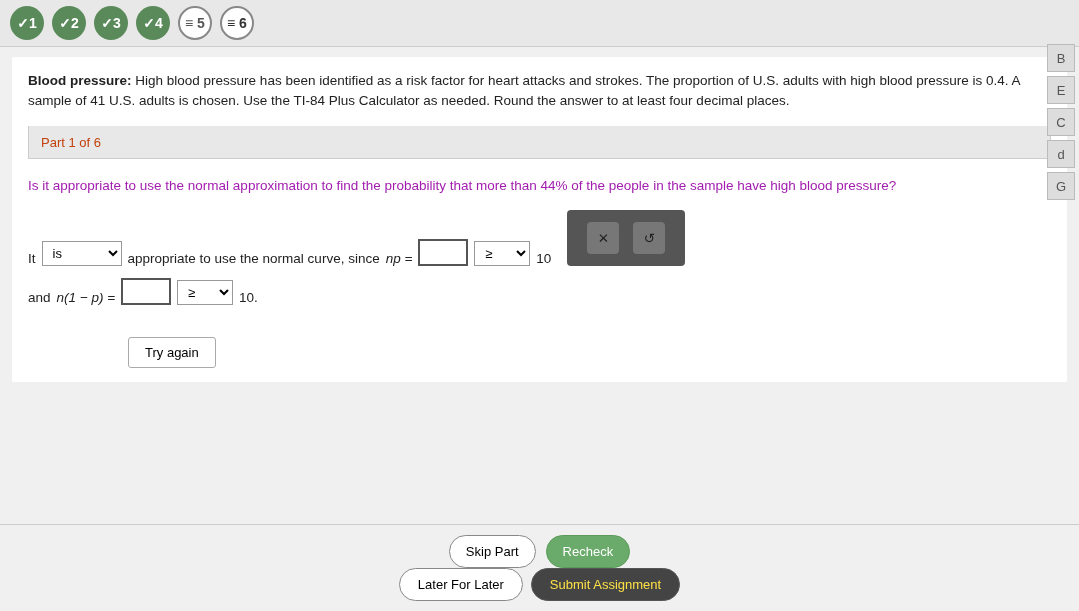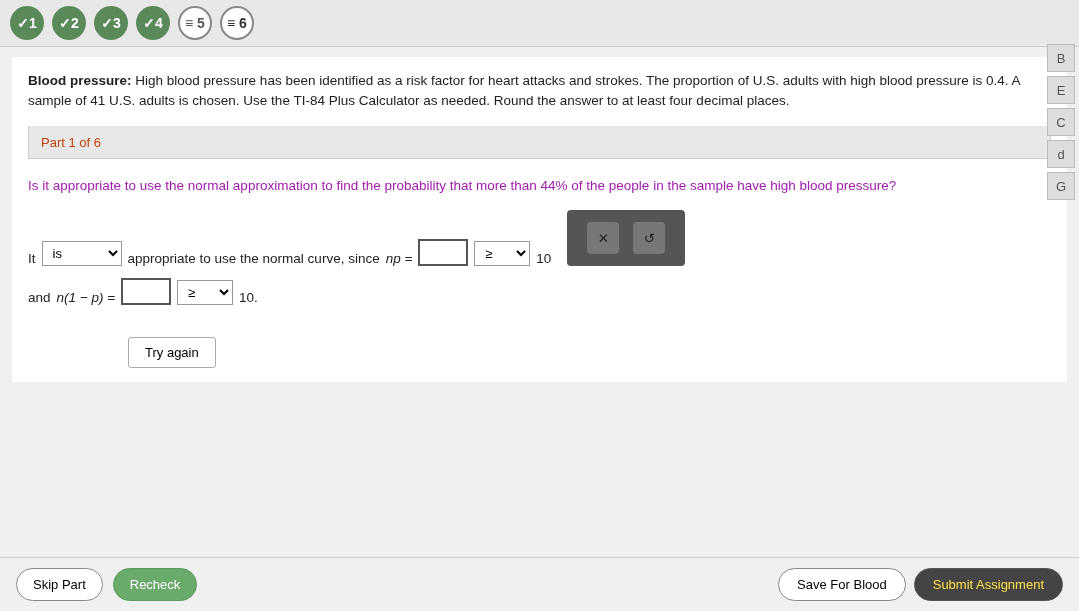--- a/index.html
+++ b/index.html
@@ -200,20 +200,21 @@
       position: absolute;
       bottom: 0;
       left: 0;
       right: 0;
       background: #f0f0f0;
       border-top: 1px solid #ccc;
       display: flex;
       align-items: center;
       justify-content: space-between;
       padding: 10px 16px;
+      flex-direction: column;
     }
 
     .bottom-left {
       display: flex;
       gap: 10px;
       align-items: center;
     }
 
     .bottom-right {
       display: flex;
@@ -381,16 +382,16 @@
   <div class="sidebar-icon">d</div>
   <div class="sidebar-icon">G</div>
 </div>
 
 <div class="bottom-bar">
   <div class="bottom-left">
     <button class="btn-outline">Skip Part</button>
     <button class="btn-outline" style="background:#6aaa6a; color:white; border-color:#5a9a5a;">Recheck</button>
   </div>
   <div class="bottom-right">
-    <button class="btn-green">Save For Blood</button>
+    <button class="btn-green">Later For Later</button>
     <button class="btn-dark">Submit Assignment</button>
   </div>
 </div>
 
 </body></html>

